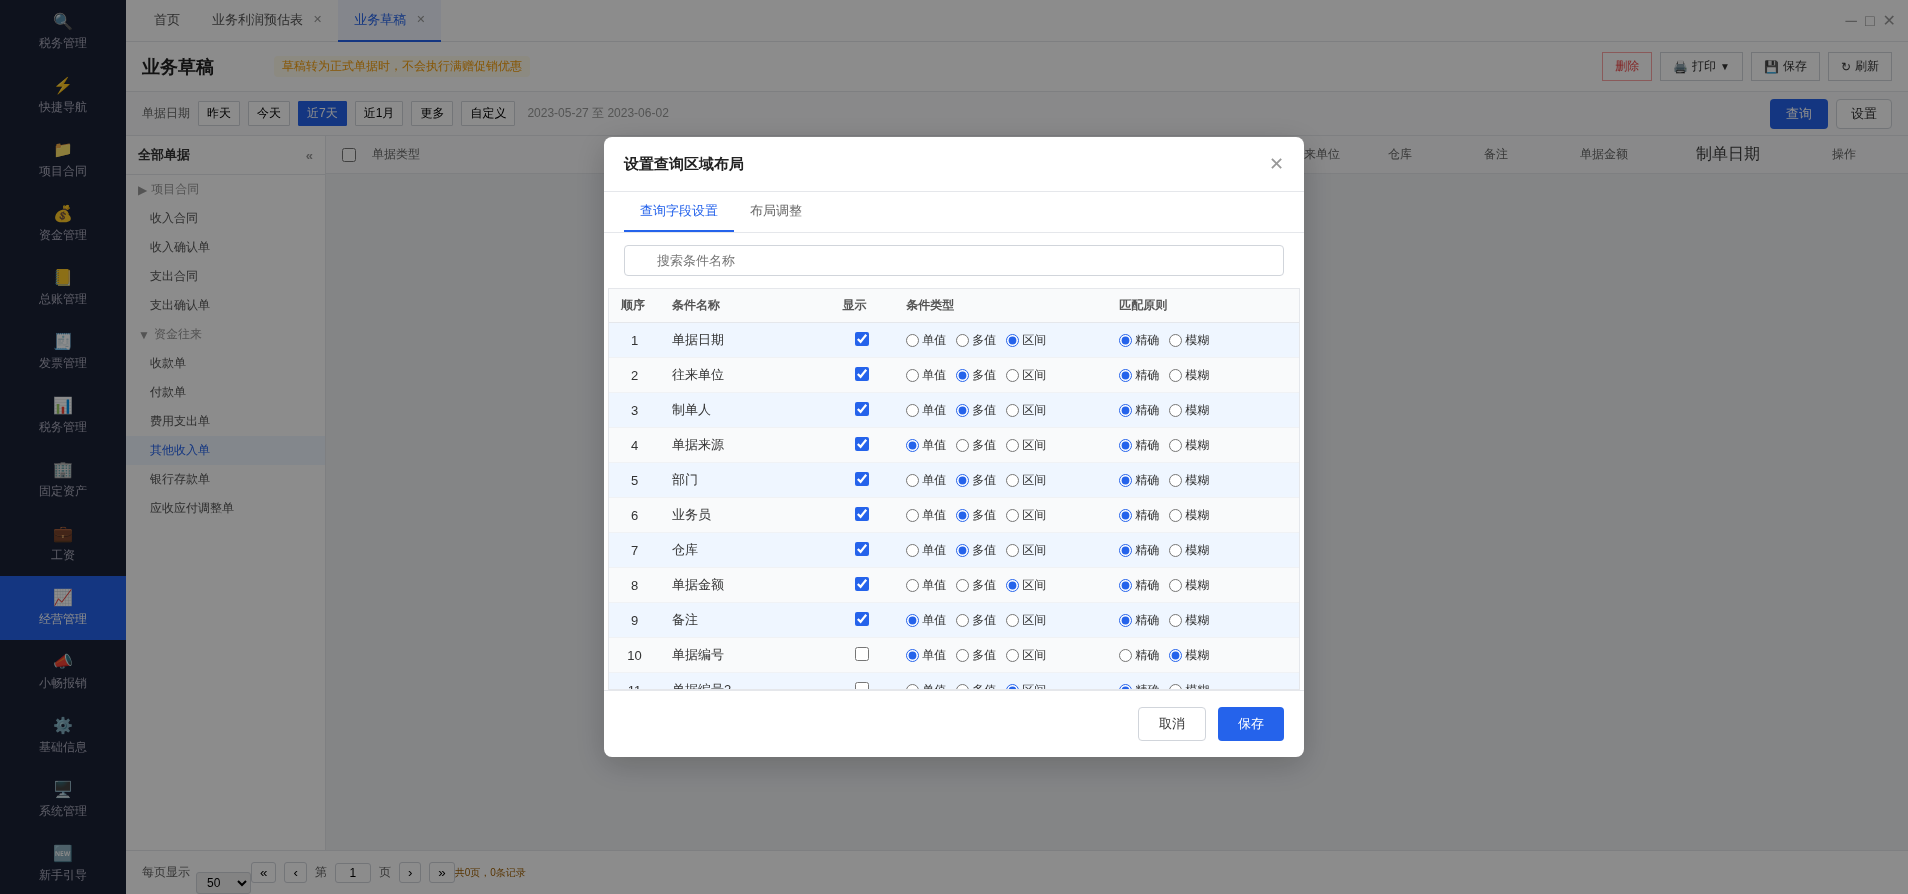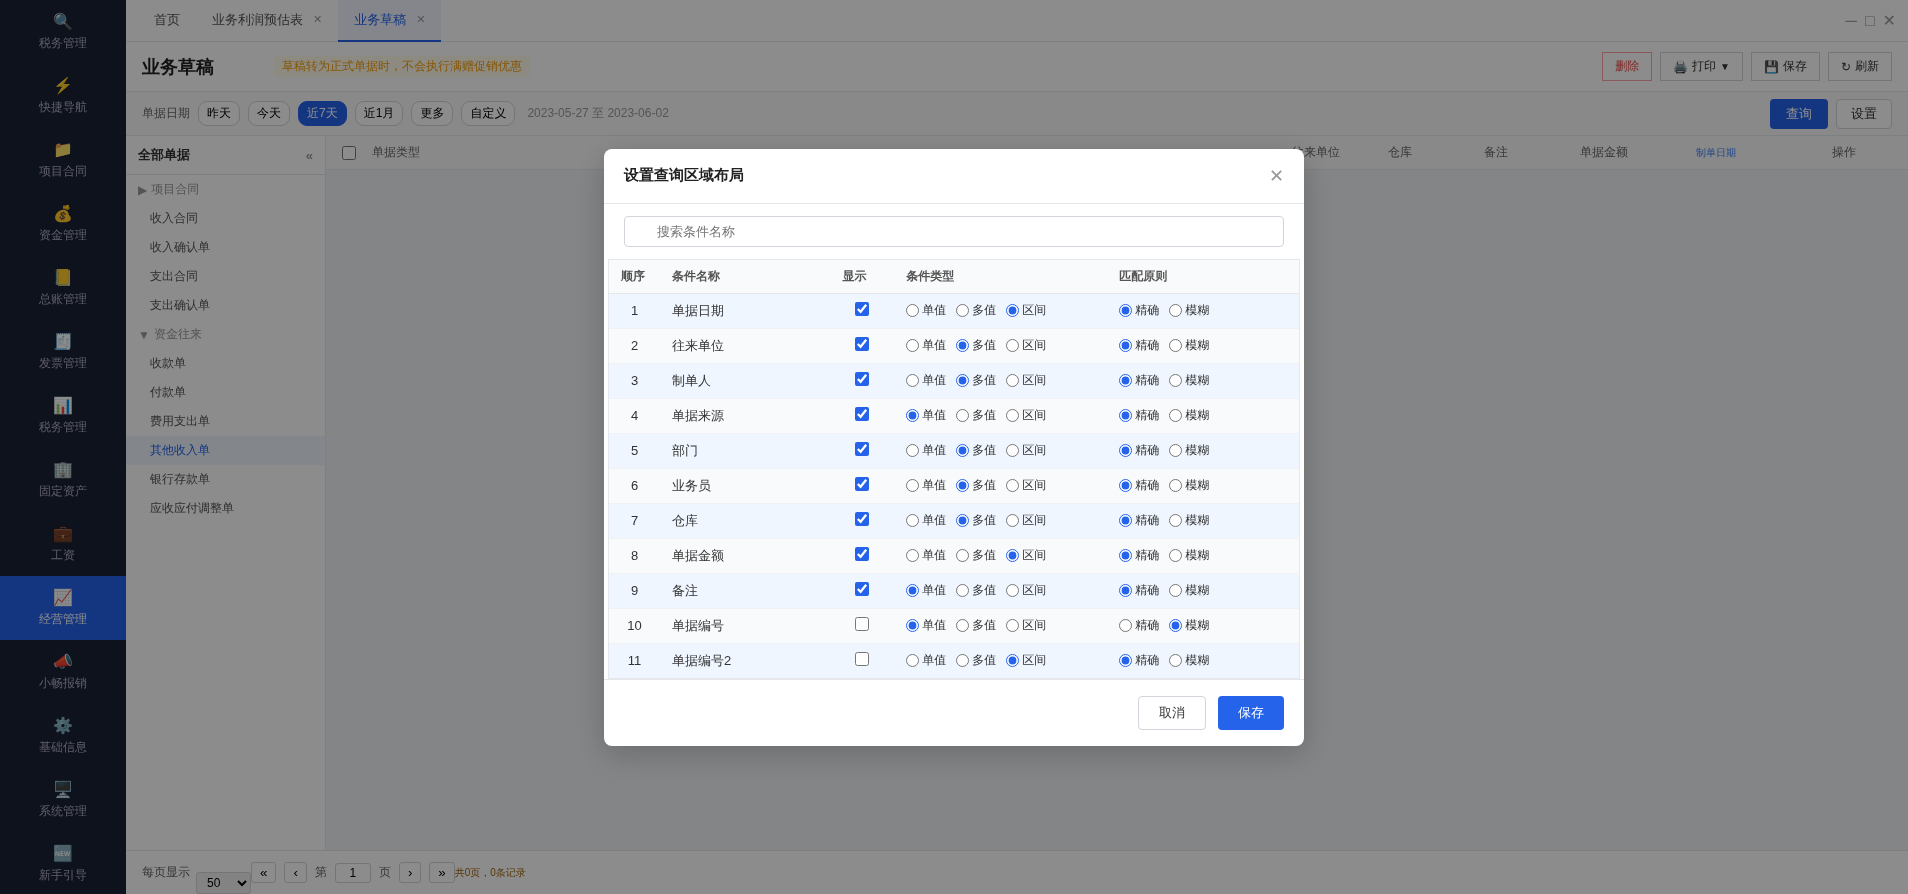--- a/index.html
+++ b/index.html
@@ -46,21 +46,21 @@
     .btn { padding: 5px 12px; border-radius: 0; border: 1px solid #d1d5db; background: #fff; cursor: pointer; font-size: 12px; color: #333; display: flex; align-items: center; gap: 4px; }
     .btn-danger { color: #ef4444; border-color: #fca5a5; }
 
     
     .toolbar {
       position: fixed; left: 126px; top: 92px; right: 0; height: 44px;
       background: #f9fafb; border-bottom: 1px solid #e5e7eb;
       display: flex; align-items: center; padding: 0 16px; gap: 8px; z-index: 7;
     }
     .toolbar-label { font-size: 12px; color: #666; }
-    .date-btn { padding: 3px 8px; border-radius: 9px; border: 1px solid #d1d5db; background: #fff; font-size: 12px; cursor: pointer; }
+    .date-btn { padding: 3px 8px; border-radius: 1px; border: 1px solid #d1d5db; background: #fff; font-size: 12px; cursor: pointer; }
     .date-btn.active { background: #2563eb; color: #fff; border-color: #2563eb; }
     .date-range { font-size: 12px; color: #999; margin-left: 4px; }
     .toolbar-right { margin-left: auto; display: flex; gap: 8px; }
     .query-btn { padding: 5px 16px; background: #2563eb; color: #fff; border: none; border-radius: 4px; cursor: pointer; font-size: 13px; }
     .set-btn { padding: 5px 14px; background: #fff; color: #333; border: 1px solid #d1d5db; border-radius: 4px; cursor: pointer; font-size: 13px; }
 
     
     .content {
       position: fixed; left: 126px; top: 136px; right: 0; bottom: 44px;
       background: #f0f2f5; display: flex;
@@ -305,21 +305,21 @@
   <div class="main-content">
 
     <div style="display:flex;align-items:center;background:#f9fafb;border-bottom:1px solid #e5e7eb;padding:8px 16px;gap:16px;">
       <input type="checkbox" style="">
       <span style="font-size:12px;color:#666;">单据类型</span>
       <span style="flex:1;"></span>
       <span style="font-size:12px;color:#666;width:80px;">往来单位</span>
       <span style="font-size:12px;color:#666;width:80px;">仓库</span>
       <span style="font-size:12px;color:#666;width:80px;">备注</span>
       <span style="font-size:12px;color:#666;width:100px;">单据金额</span>
-      <span style="font-size:10px;color:#3b82f6;width:120px;">制单日期</span>
+      <span style="font-size:16px;color:#404040;width:120px;">制单日期</span>
       <span style="font-size:12px;color:#666;width:60px;">操作</span>
     </div>
     <div class="no-data">未找到任何业务草稿</div>
   </div>
 </div>
 
 <div class="bottom-bar">
   <div class="per-page">
     <span>每页显示</span>
     <select style="padding:2px 6px;border:1px solid #d1d5db;border-radius:3px;font-size:12px;margin-top:20px;">
@@ -340,20 +340,24 @@
 </div>
 
 <div class="modal-overlay">
   <div class="modal">
 
     <div class="modal-header">
       <span class="modal-title">设置查询区域布局</span>
       <button class="modal-close">✕</button>
     </div>
 
+    <div class="modal-tabs">
+      <div class="modal-tab active">查询字段设置</div>
+      <div class="modal-tab">布局调整</div>
+    </div>
 
     <div class="modal-search">
       <div class="search-wrap">
         <span class="search-icon-pos">🔍</span>
         <input type="text" class="modal-search-input" placeholder="搜索条件名称" style="">
       </div>
     </div>
 
     <div class="modal-table">
       <table class="modal-table-inner">

